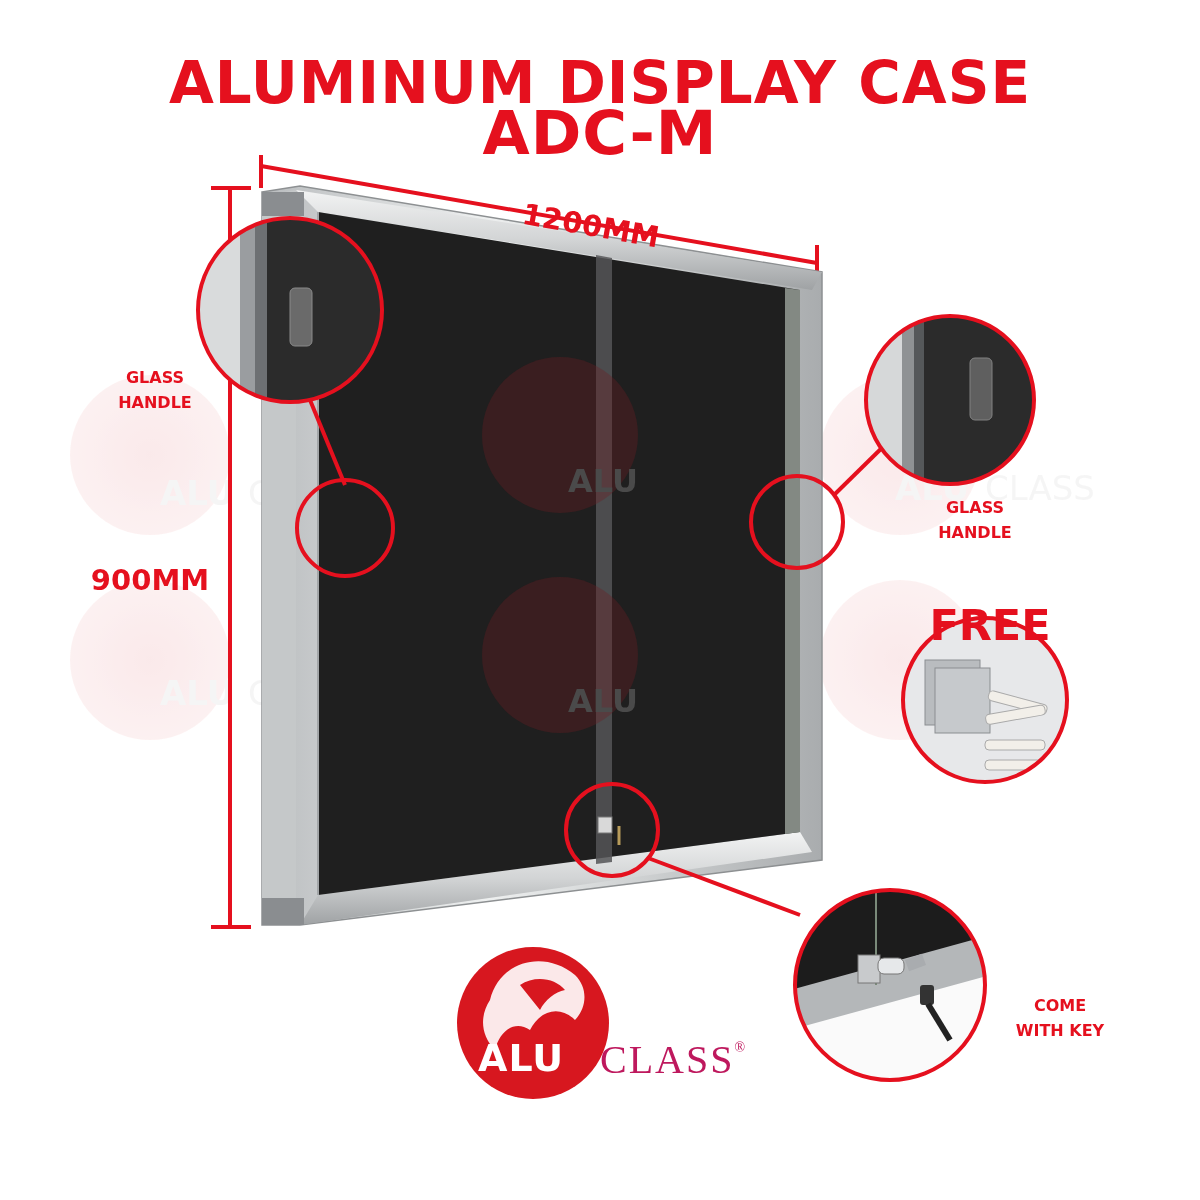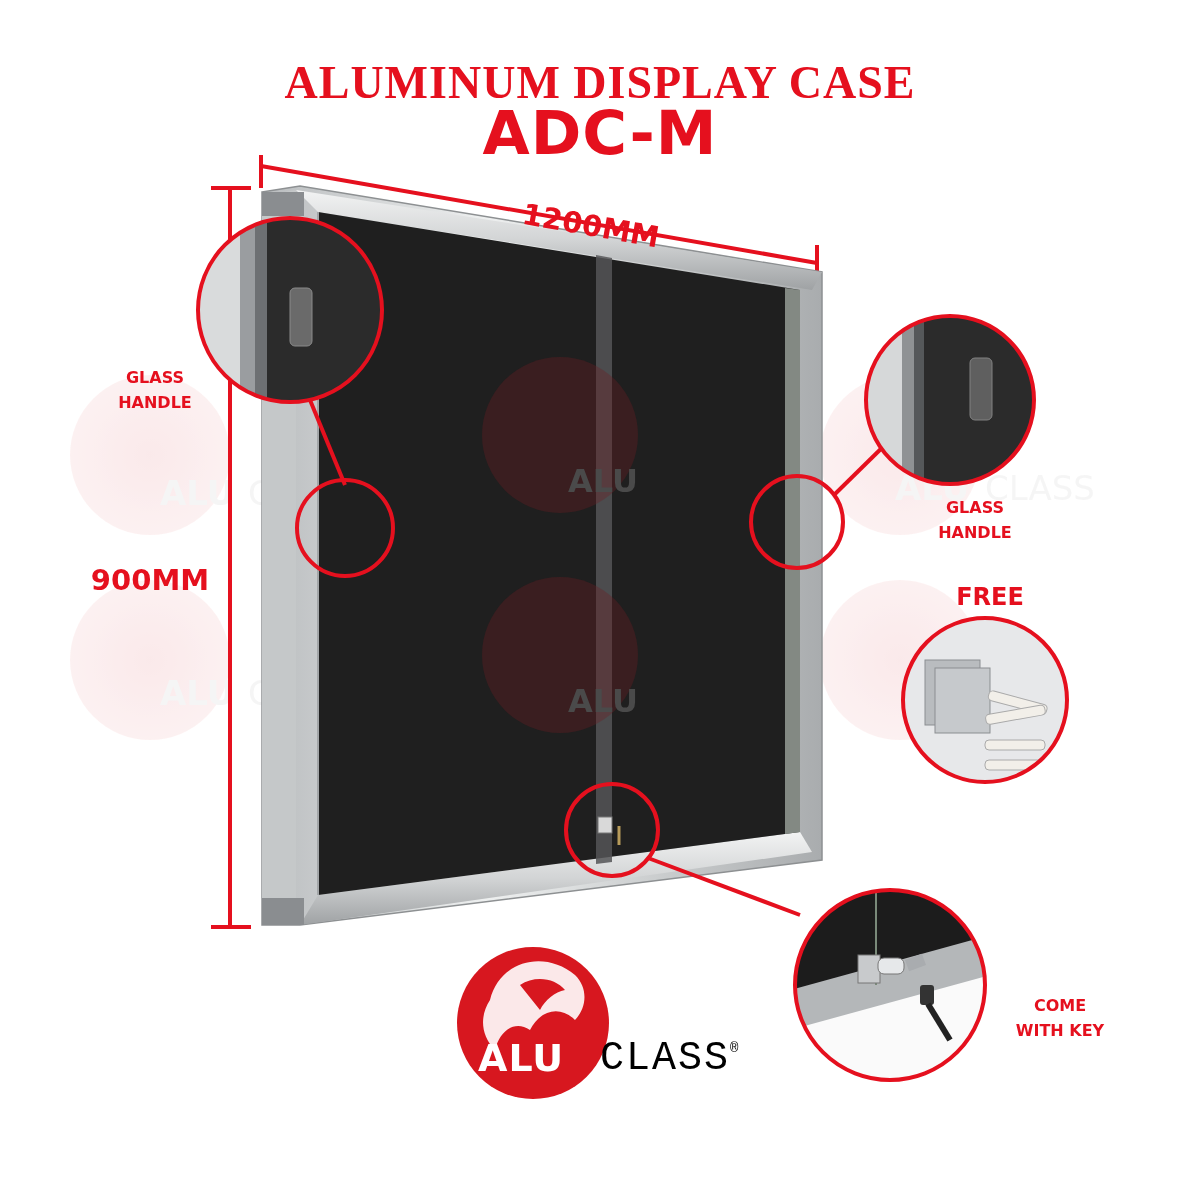--- a/index.html
+++ b/index.html
@@ -1,25 +1,25 @@
 <!DOCTYPE html>
 <html><head>
   <meta charset="utf-8">
   <style>
     html, body { margin: 0; padding: 0; background: #ffffff; }
     body { width: 1200px; height: 1200px; position: relative; overflow: hidden; font-family: "Liberation Sans", "DejaVu Sans", sans-serif; }
     .title { position: absolute; left: 0; width: 1200px; text-align: center; color: #e5101e; font-weight: bold; letter-spacing: 1px; font-family: "DejaVu Sans", sans-serif; }
-    .title.l1 { top: 50px; font-size: 46px; line-height: 66px; font-family: Liberation Serif, serif; }
+    .title.l1 { top: 50px; font-size: 58px; line-height: 66px; }
     .title.l2 { top: 108px; font-size: 61px; line-height: 50px; }
     .label { position: absolute; color: #e5101e; font-weight: bold; text-align: center; font-family: "DejaVu Sans", sans-serif; }
     .label.small { font-size: 16px; line-height: 25px; }
     .label.big { font-size: 29px; line-height: 34px; }
-    .label.free { font-size: 24px; }
+    .label.free { font-size: 43px; margin-top: 17px; }
     svg.stage { position: absolute; left: 0; top: 0; }
-    .logo-class { position: absolute; left: 600px; top: 1036px; font-size: 40px; color: #000000; letter-spacing: 2px; font-family: Liberation Mono, monospace; }
+    .logo-class { position: absolute; left: 600px; top: 1036px; font-size: 40px; color: #be185d; letter-spacing: 2px; font-family: Liberation Serif, serif; }
     .logo-alu { position: absolute; left: 478px; top: 1036px; font-size: 38px; color: #ffffff; font-weight: bold; letter-spacing: 1px; font-family: "DejaVu Sans", sans-serif; }
     .reg { font-size: 14px; vertical-align: top; position: relative; top: 4px; }
   </style>
 </head>
 <body>
 
 <div class="title l1">ALUMINUM DISPLAY CASE</div>
 <div class="title l2">ADC-M</div>
 
 <svg class="stage" width="1200" height="1200" viewBox="0 0 1200 1200">

